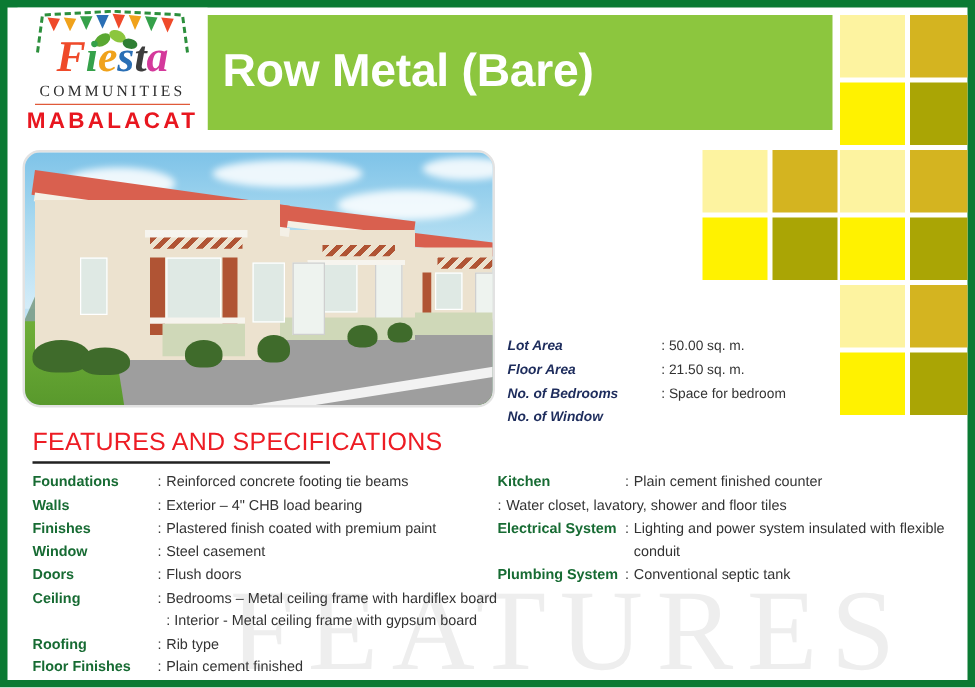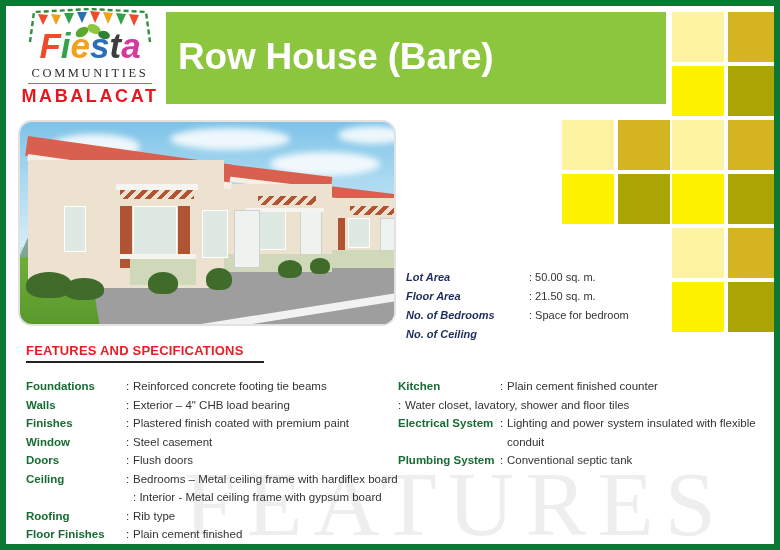--- a/index.html
+++ b/index.html
@@ -78,21 +78,21 @@
     position: relative;
     width: 152px;
     height: 104px;
   }
   .bunting { position: absolute; left: 0; top: 2px; width: 152px; height: 36px; }
   .logo-fiesta {
     position: absolute;
     left: 0; top: 22px;
     width: 152px;
     text-align: center;
-    font-family: Liberation Sans, sans-serif;
+    font-family: Liberation Serif, serif;
     font-style: italic;
     font-weight: bold;
     font-size: 35px;
     line-height: 1;
     white-space: nowrap;
   }
   .logo-fiesta span { display: inline-block; }
   .lf1 { color: #ef4a2a; }
   .lf2 { color: #35a14a; }
   .lf3 { color: #f0a21b; }
@@ -225,22 +225,22 @@
   }
   .spec-value { color: #333333; white-space: nowrap; }
 
   
   .feat-head {
     position: absolute;
     left: 20px; top: 337px;
     z-index: 3;
   }
   .feat-head-text {
-    font-size: 13px;
-    font-weight: bold;
+    font-size: 20px;
+    font-weight: normal;
     color: #ed1c24;
     letter-spacing: .2px;
   }
   .feat-head-rule {
     margin-top: 3px;
     width: 238px;
     height: 2px;
     background: #222222;
   }
 
@@ -296,21 +296,21 @@
           <span class="lf1">F</span><span class="lf2">i</span><span class="lf3">e</span><span class="lf4">s</span><span class="lf5">t</span><span class="lf6">a</span>
         </div>
 
         <div class="logo-comm">COMMUNITIES</div>
         <div class="logo-rule"></div>
         <div class="logo-mabalacat">MABALACAT</div>
       </div>
     </div>
 
     <div class="title-bar">
-      <div class="title">Row House (Bare)</div>
+      <div class="title">Row Metal (Bare)</div>
     </div>
   </div>
 
   <div id="swatch-layer">
       <div class="sq" style="left: 666px; top: 6px; width: 52px; height: 50px; background: rgb(253, 243, 160);"></div>
       <div class="sq" style="left: 722px; top: 6px; width: 52px; height: 50px; background: rgb(212, 180, 32);"></div>
       <div class="sq" style="left: 666px; top: 60px; width: 52px; height: 50px; background: rgb(255, 242, 0);"></div>
       <div class="sq" style="left: 722px; top: 60px; width: 52px; height: 50px; background: rgb(170, 165, 5);"></div>
       <div class="sq" style="left: 556px; top: 114px; width: 52px; height: 50px; background: rgb(253, 243, 160);"></div>
       <div class="sq" style="left: 612px; top: 114px; width: 52px; height: 50px; background: rgb(212, 180, 32);"></div>
@@ -384,21 +384,21 @@
       </div>
       <div class="spec-row">
         <div class="spec-label">Floor Area</div>
         <div class="spec-value">: 21.50 sq. m.</div>
       </div>
       <div class="spec-row">
         <div class="spec-label">No. of Bedrooms</div>
         <div class="spec-value">: Space for bedroom</div>
       </div>
       <div class="spec-row">
-        <div class="spec-label">No. of Ceiling</div>
+        <div class="spec-label">No. of Window</div>
       </div>
     </div>
 
   <div class="feat-head">
     <div class="feat-head-text">FEATURES AND SPECIFICATIONS</div>
     <div class="feat-head-rule"></div>
   </div>
 
   <div class="col col-left" id="features-left">
       <div class="f-row">

